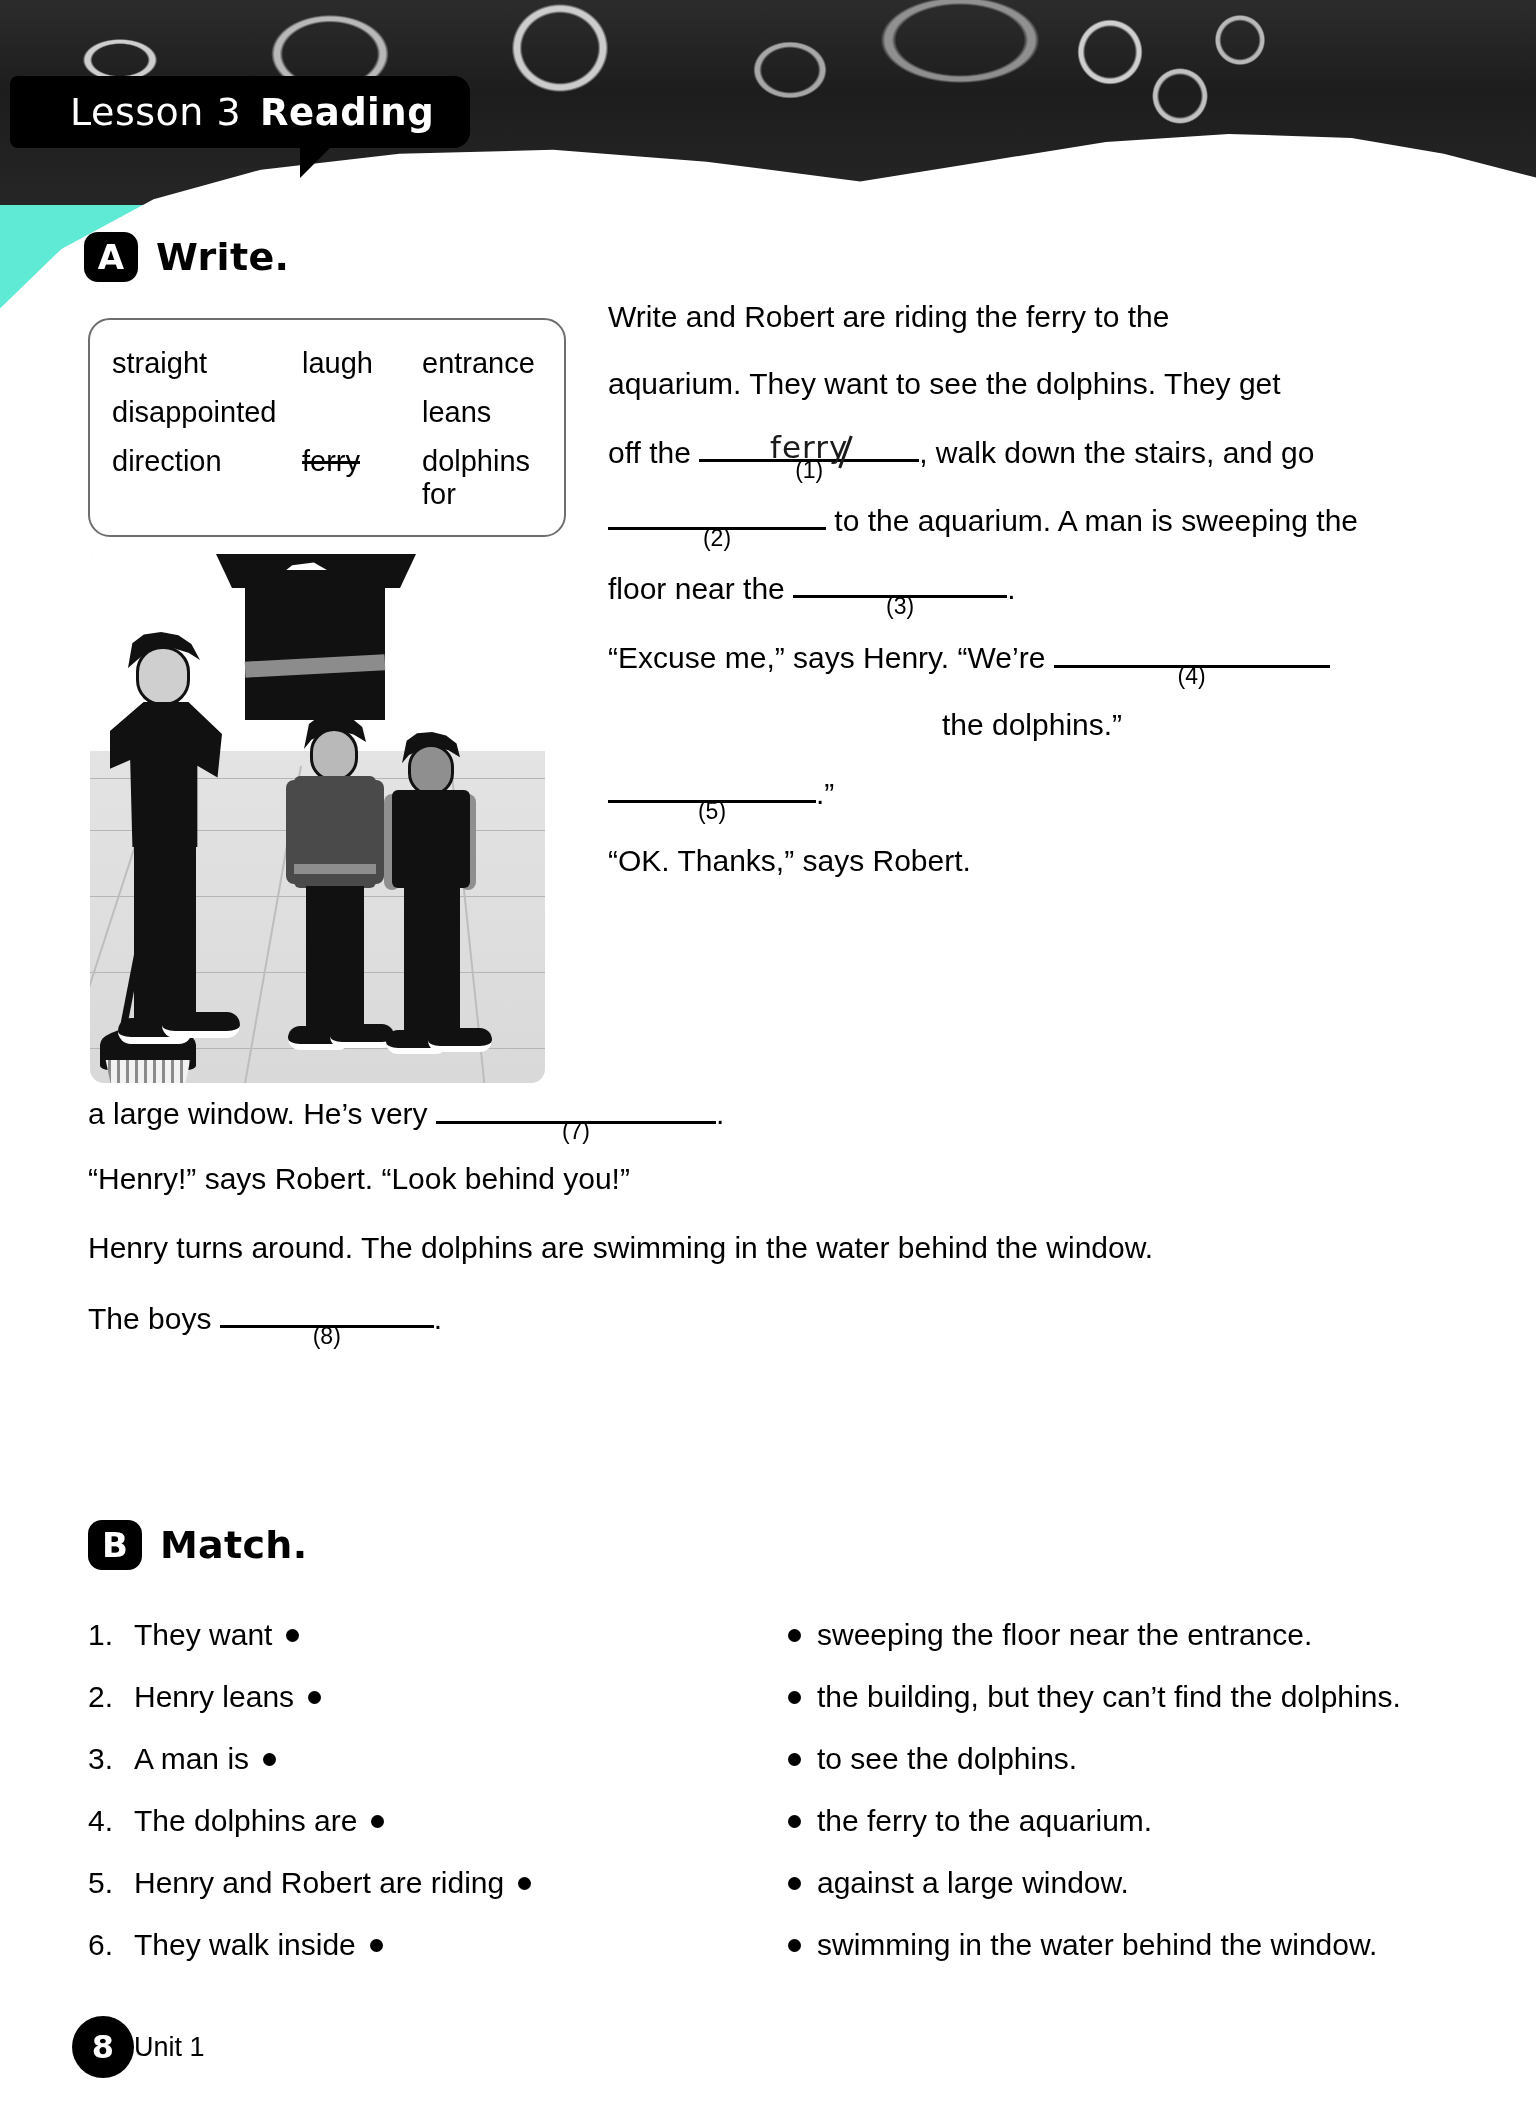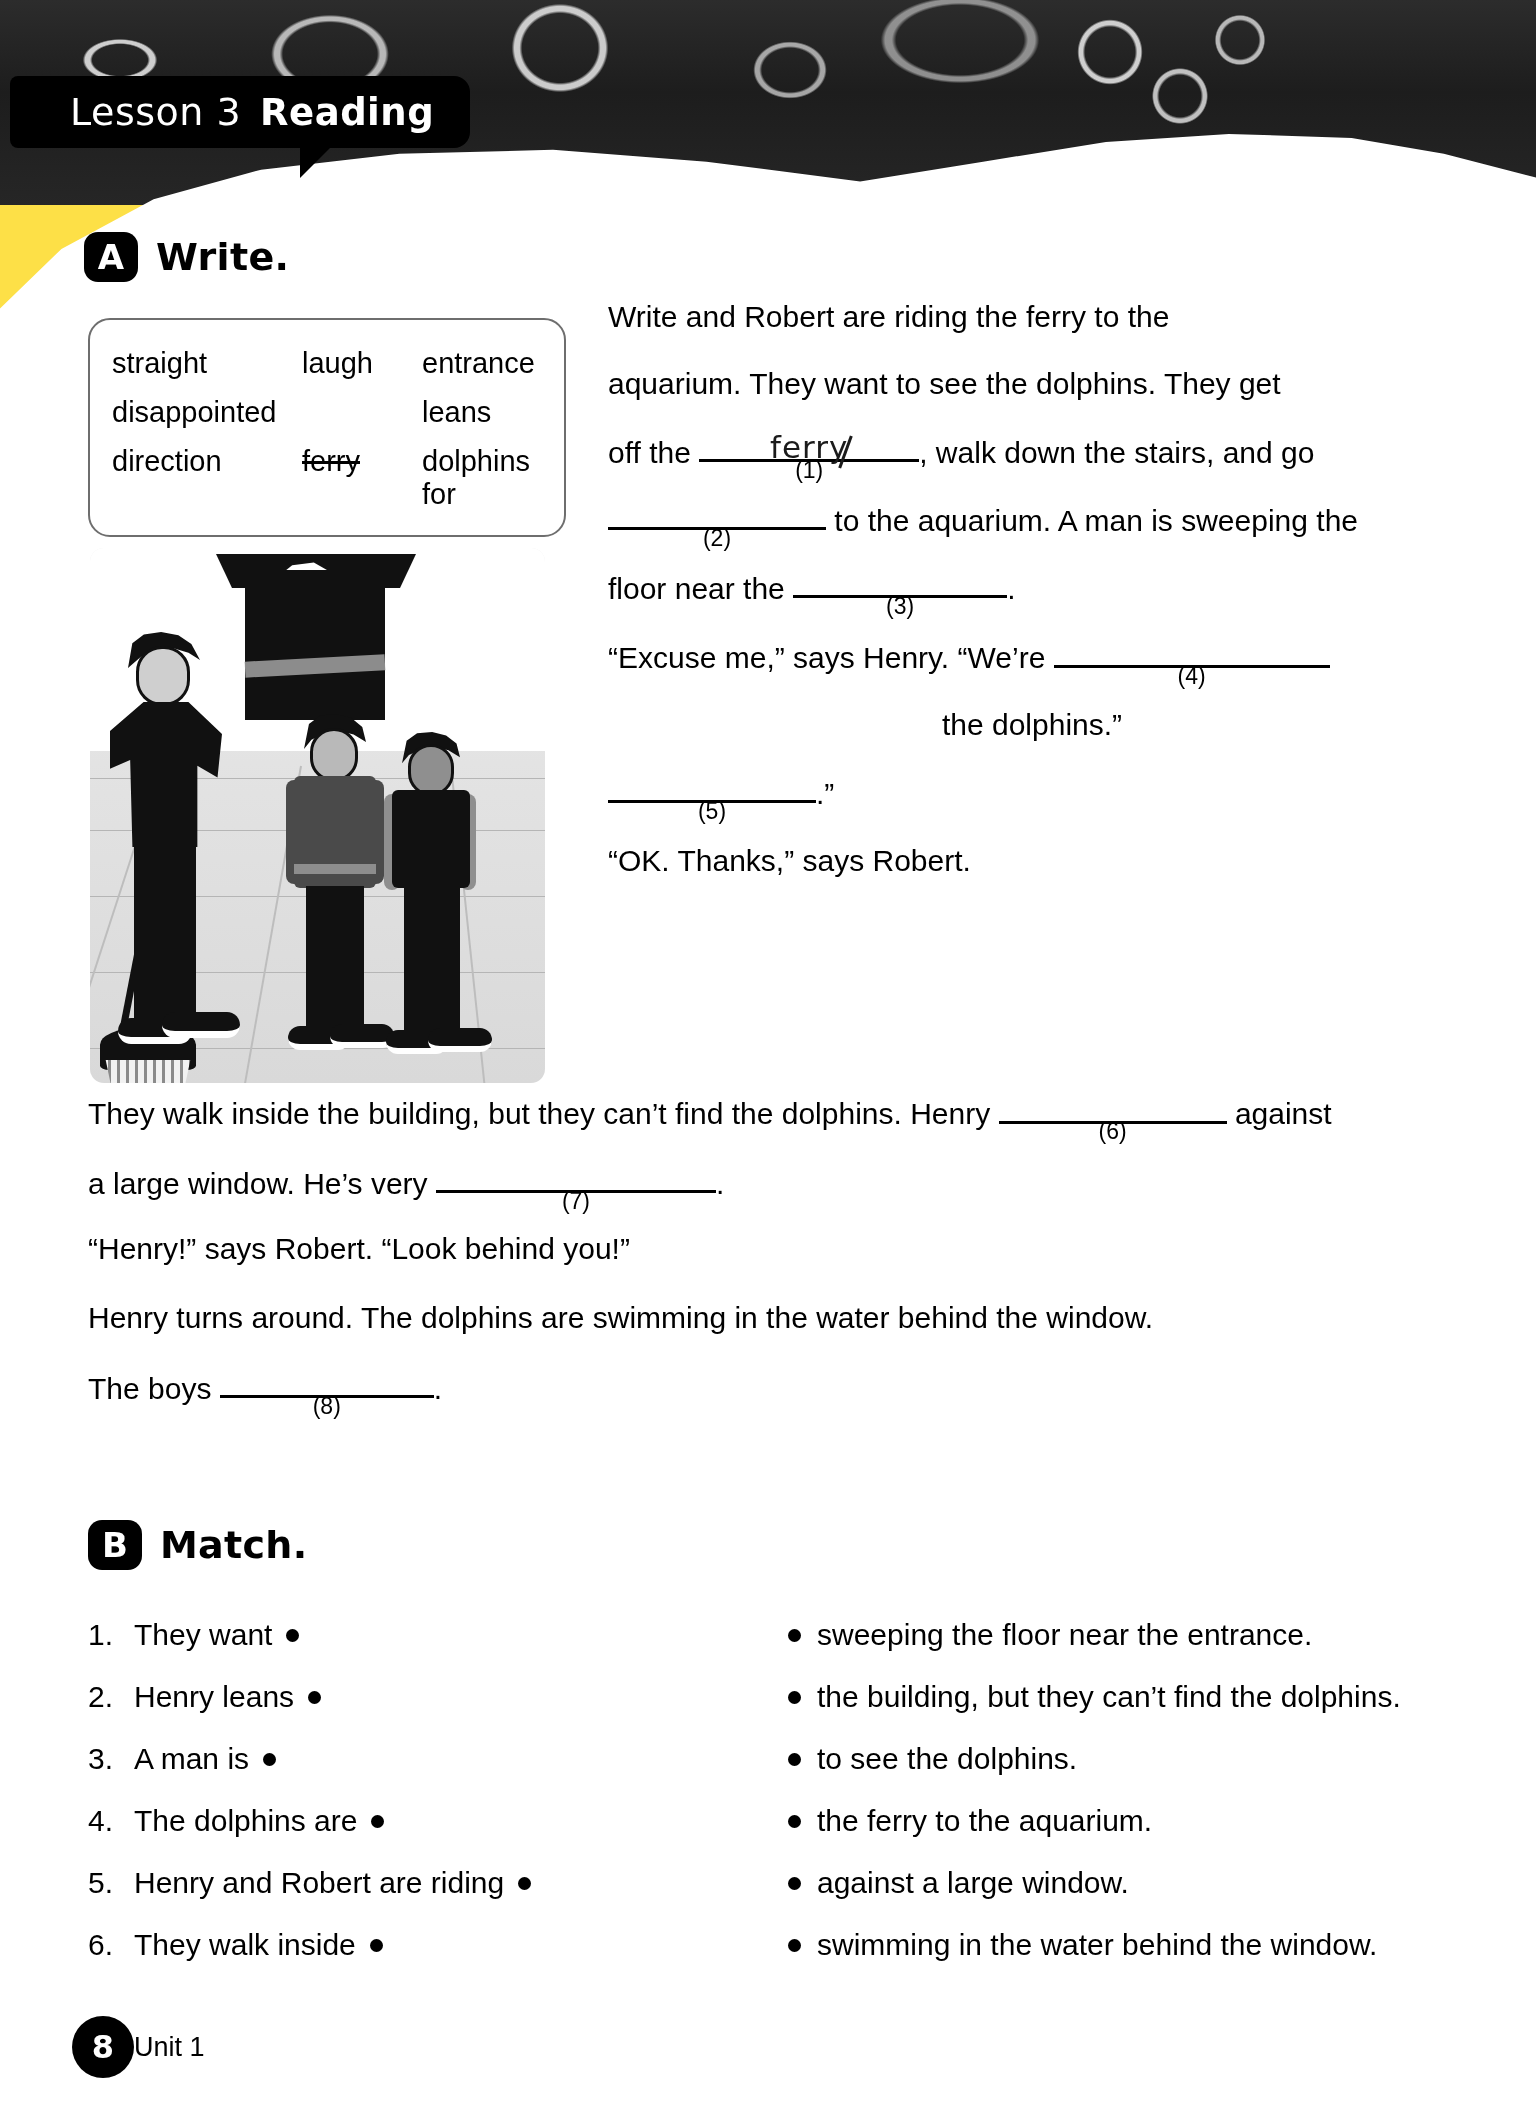--- a/index.html
+++ b/index.html
@@ -8,21 +8,21 @@
     width: 1536px; height: 2112px;
     background: #ffffff;
     font-family: "Liberation Sans", sans-serif;
     overflow: hidden;
   }
 
   #page {
     position: relative;
     width: 1356px;
     height: 2112px;
-    background: #fde047;
+    background: #5eead4;
   }
 
   
   .header-band {
     position: absolute;
     top: 0; left: 0;
     width: 1536px;
     height: 205px;
     background:
       radial-gradient(ellipse 60px 34px at 120px 60px, rgba(255,255,255,0) 46%, rgba(215,215,215,.95) 50%, rgba(215,215,215,.95) 58%, rgba(255,255,255,0) 62%),
@@ -474,27 +474,20 @@
       <div class="story-line" style="margin-top:10px;">
         <span class="blank" style="width:208px;">
           <span class="num">(5)</span>
         </span><span>.”</span>
       </div>
 
       <div class="story-line" style="margin-top:22px;">“OK. Thanks,” says Robert.</div>
     </div>
 
     <div class="story-below">
-      <div class="story-line">
-        <span>They walk inside the building, but they can’t find the dolphins. Henry</span>
-        <span class="blank" style="width:228px;">
-          <span class="num">(6)</span>
-        </span>
-        <span>against</span>
-      </div>
 
       <div class="story-line">
         <span>a large window. He’s very</span>
         <span class="blank" style="width:280px;">
           <span class="num">(7)</span>
         </span><span>.</span>
       </div>
 
       <div class="story-line" style="margin-top:-4px;">“Henry!” says Robert. “Look behind you!”</div>
 

